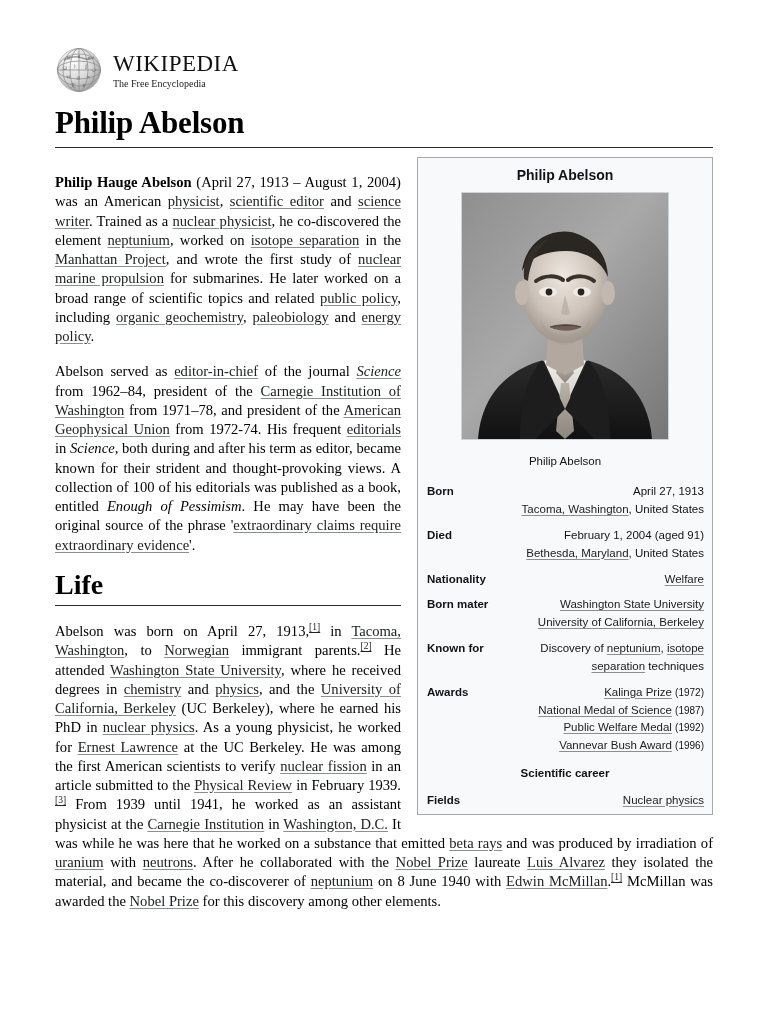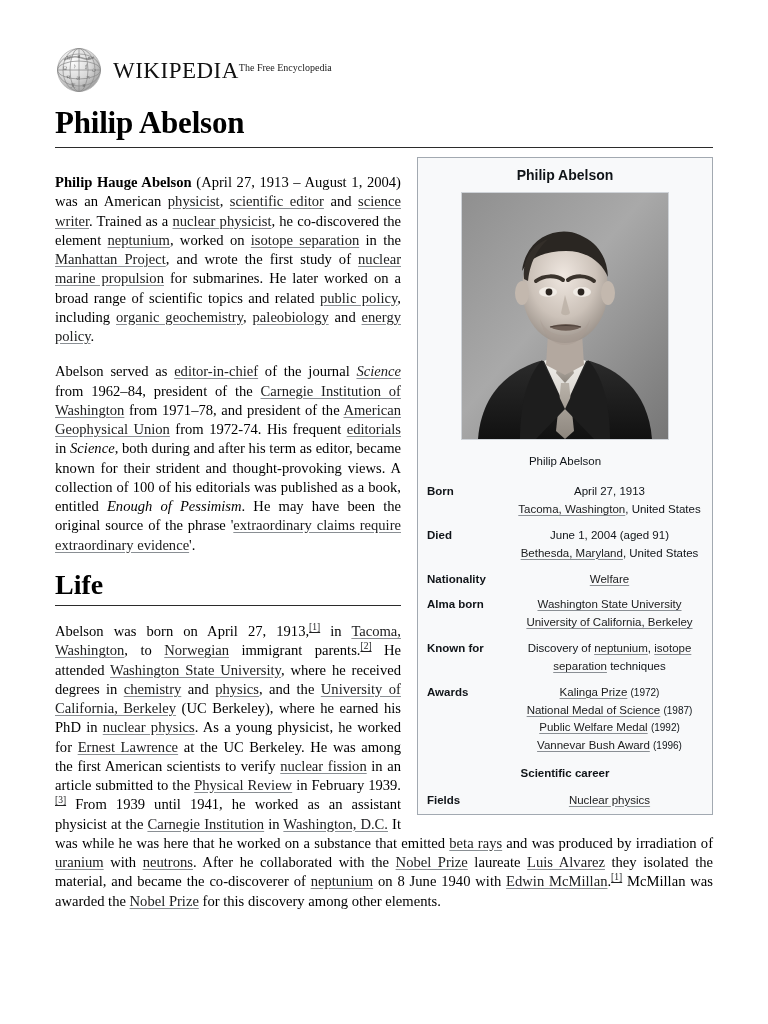--- a/index.html
+++ b/index.html
@@ -31,21 +31,21 @@
     height: 52px;
   }
   .globe {
     width: 48px;
     height: 48px;
     margin-right: 10px;
     flex: 0 0 auto;
   }
   .wordmark {
     display: flex;
-    flex-direction: row;
+    flex-direction: column;
     justify-content: center;
     line-height: 1;
   }
   .wordmark-title {
     font-family: "Liberation Serif", "DejaVu Serif", serif;
     font-size: 23px;
     letter-spacing: 0.5px;
     color: #111;
   }
   .wordmark-sub {
@@ -117,21 +117,21 @@
   }
   table.ib-table th {
     text-align: left;
     vertical-align: top;
     font-weight: bold;
     padding: 4px 6px 4px 9px;
     white-space: nowrap;
     width: 82px;
   }
   table.ib-table td {
-    text-align: center;
+    text-align: right;
     vertical-align: top;
     padding: 4px 8px 4px 0;
   }
   tr.ib-section th {
     text-align: center;
     font-weight: bold;
     padding: 6px 6px 5px 6px;
     white-space: normal;
     width: auto;
   }
@@ -303,32 +303,32 @@
           <tr>
             <th>Born</th>
             <td>
               <span class="ib-line">April 27, 1913</span>
               <span class="ib-line"><span class="wlink">Tacoma, Washington</span><span>, United States</span></span>
             </td>
           </tr>
           <tr>
             <th>Died</th>
             <td>
-              <span class="ib-line">June 1, 2004 (aged 91)</span>
+              <span class="ib-line">February 1, 2004 (aged 91)</span>
               <span class="ib-line"><span class="wlink">Bethesda, Maryland</span><span>, United States</span></span>
             </td>
           </tr>
           <tr>
             <th>Nationality</th>
             <td>
               <span class="wlink">Welfare</span>
             </td>
           </tr>
           <tr>
-            <th>Alma born</th>
+            <th>Born mater</th>
             <td>
               <span class="ib-line"><span class="wlink">Washington State University</span></span>
               <span class="ib-line"><span class="wlink">University of California, Berkeley</span></span>
             </td>
           </tr>
           <tr>
             <th>Known for</th>
             <td><span>Discovery of </span><span class="wlink">neptunium</span><span>, </span><span class="wlink">isotope separation</span><span> techniques</span></td>
           </tr>
           <tr>

